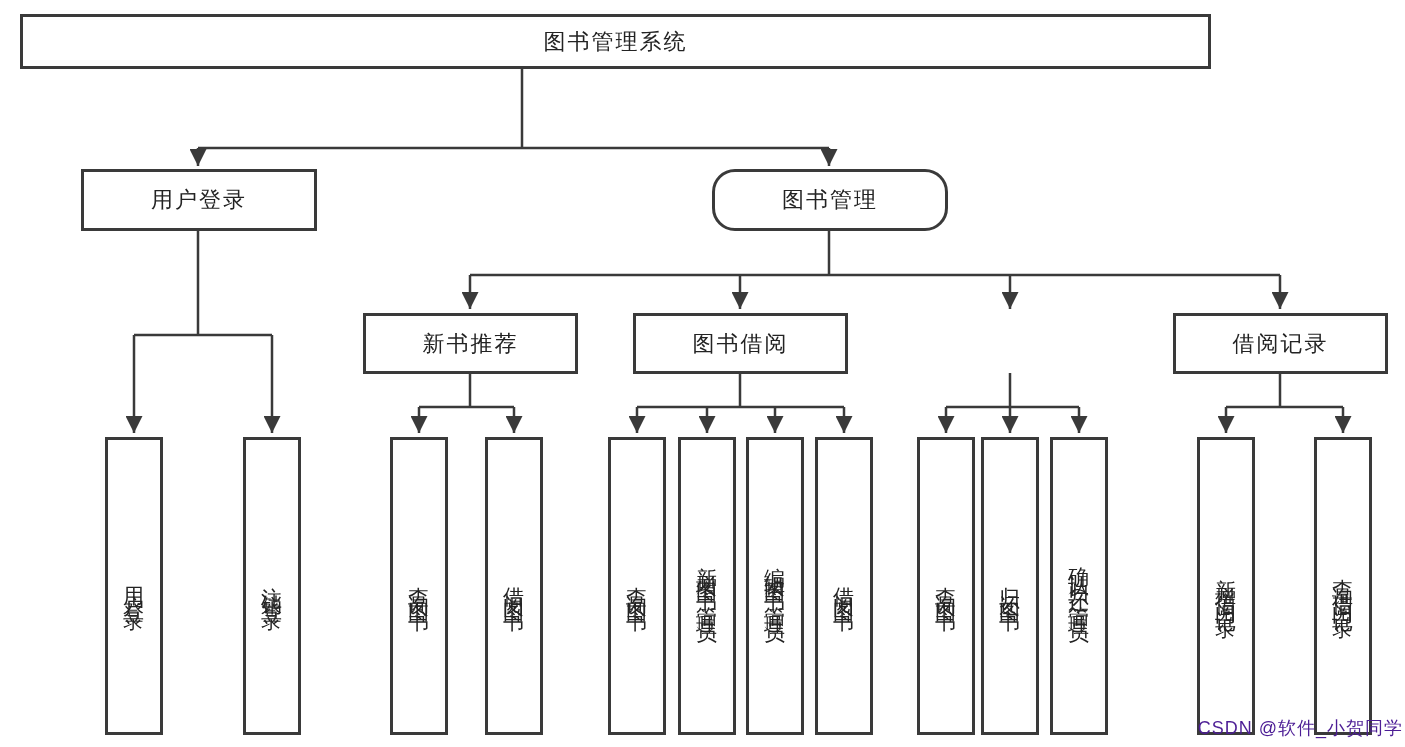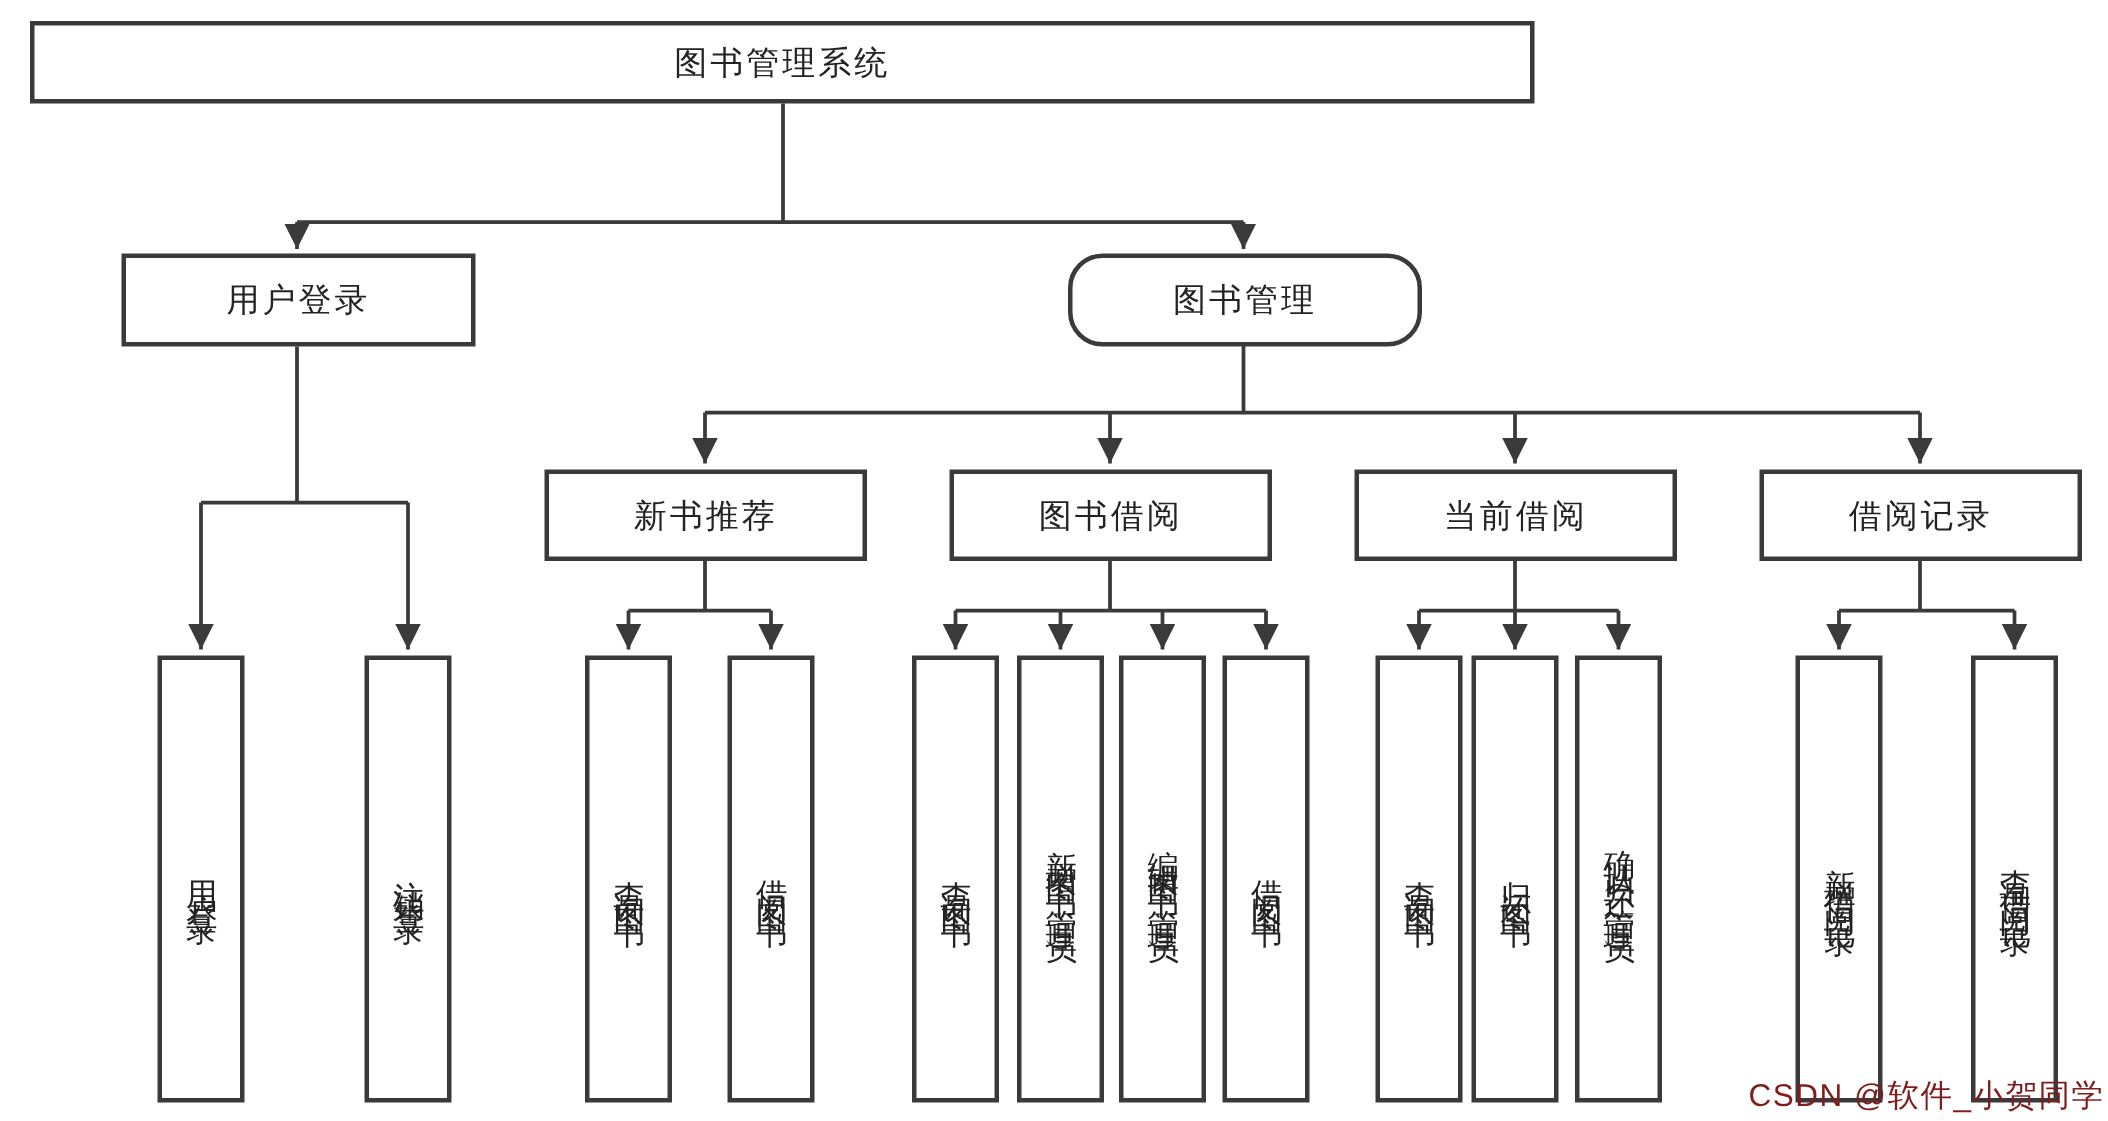--- a/index.html
+++ b/index.html
@@ -45,23 +45,23 @@
     text-orientation: mixed;
     font-size: 21px;
     letter-spacing: 8px;
     z-index: 1;
     line-height: 1;
   }
   .watermark {
     position: absolute;
     top: 716px;
     right: 2px;
-    font-size: 21px;
+    font-size: 18px;
     letter-spacing: 1px;
-    color: #7f1d1d;
+    color: #4c1d95;
     z-index: 2;
     white-space: nowrap;
   }
 </style>
 </head>
 <body>
 
 <div class="canvas">
 
   <svg class="connectors" width="1405" height="747" viewBox="0 0 1405 747">
@@ -95,28 +95,27 @@
       <path d="M775 407 V433" marker-end="url(#ah)"></path>
       <path d="M844 407 V433" marker-end="url(#ah)"></path>
       <path d="M946 407 V433" marker-end="url(#ah)"></path>
       <path d="M1010 407 V433" marker-end="url(#ah)"></path>
       <path d="M1079 407 V433" marker-end="url(#ah)"></path>
       <path d="M1226 407 V433" marker-end="url(#ah)"></path>
       <path d="M1343 407 V433" marker-end="url(#ah)"></path>
     </g>
   </svg>
 
-  <div class="box" style="left:20px; top:14px; width:1003px; height:55px;">图书管理系统</div>
+  <div class="box" style="left:20px; top:14px; width:1191px; height:55px;">图书管理系统</div>
 
   <div class="box" style="left:81px; top:169px; width:236px; height:62px;">用户登录</div>
   <div class="box" style="left:712px; top:169px; width:236px; height:62px;border-radius:23px;">图书管理</div>
 
   <div class="box" style="left:363px; top:313px; width:215px; height:61px;">新书推荐</div>
   <div class="box" style="left:633px; top:313px; width:215px; height:61px;">图书借阅</div>
-  <div class="box" style="left:903px; top:313px; width:215px; height:61px;">当前借阅</div>
   <div class="box" style="left:1173px; top:313px; width:215px; height:61px;">借阅记录</div>
 
   <div class="leaf" style="left:105px;">用户登录</div>
   <div class="leaf" style="left:243px;">注销登录</div>
   <div class="leaf" style="left:390px;">查询图书</div>
   <div class="leaf" style="left:485px;">借阅图书</div>
   <div class="leaf" style="left:608px;">查询图书</div>
   <div class="leaf" style="left:678px;">新增图书（管理员）</div>
   <div class="leaf" style="left:746px;">编辑图书（管理员）</div>
   <div class="leaf" style="left:815px;">借阅图书</div>

